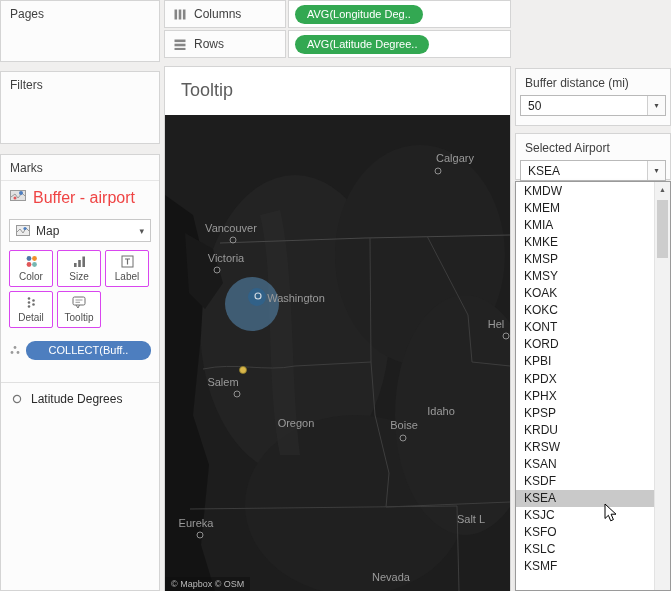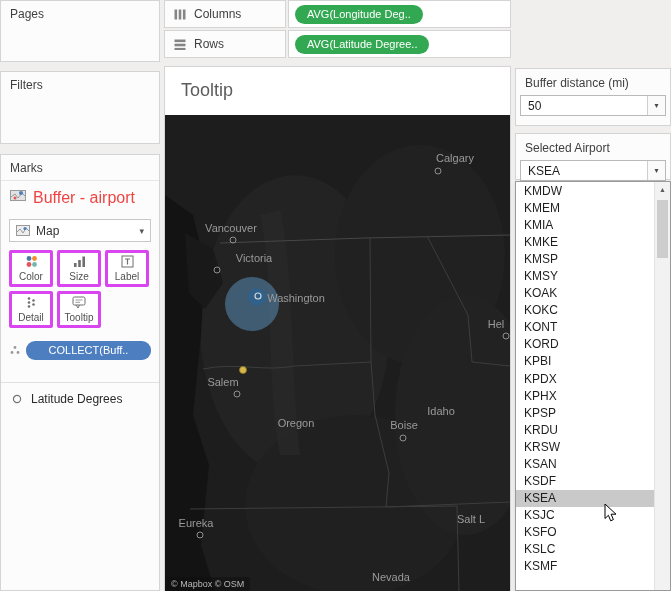--- a/index.html
+++ b/index.html
@@ -11,21 +11,21 @@
   
   .pages-card{left:0;top:0;width:160px;height:62px;}
   .filters-card{left:0;top:71px;width:160px;height:73px;}
   .marks-card{left:0;top:154px;width:160px;height:437px;}
   .marks-header{padding:6px 9px 5px;font-size:12px;color:#3f3f3f;border-bottom:1px solid #e6e6e6;}
   .layer-row{display:flex;align-items:flex-start;gap:7px;padding:8px 9px 6px;font-size:16px;color:#ef4444;}
   .mark-type-dropdown{margin:6px 8px 0;height:21px;border:1px solid #c8c8c8;background:#fff;
       display:flex;align-items:center;gap:6px;padding:0 6px;font-size:12px;color:#333;}
   .chev{margin-left:auto;font-size:9px;color:#555;}
   .marks-buttons{display:flex;flex-wrap:wrap;gap:4px;padding:8px 8px 2px;width:142px;}
-  .mark-btn{box-sizing:border-box;width:44px;height:37px;background:#fff;border:3px solid #d946ef;
+  .mark-btn{box-sizing:border-box;width:44px;height:37px;background:#fff;border:1px solid #d946ef;
       border-radius:2px;display:flex;flex-direction:column;align-items:center;justify-content:center;gap:3px;}
   .mark-btn span{font-size:10px;color:#4f4f4f;}
   .pill-row{display:flex;align-items:center;gap:5px;padding:11px 8px 8px;}
   .blue-pill{background:#4D7EBF;color:#fff;font-size:11px;border-radius:9px;padding:3px 8px 4px;
       flex:1;text-align:center;white-space:nowrap;overflow:hidden;}
   .marks-divider{border-top:1px solid #e0e0e0;margin:14px 0 0;}
   .field-row{display:flex;align-items:center;gap:9px;padding:9px 11px;font-size:12px;color:#2b2b2b;}
 
   
   .shelf-box{position:absolute;background:#fcfcfc;border:1px solid #d4d4d4;box-sizing:border-box;
@@ -227,21 +227,21 @@
             <circle cx="35" cy="420" r="3" fill="none" stroke="#8f8f8f" stroke-width="1"></circle>
             <circle cx="87" cy="189" r="27" fill="rgba(88,140,182,0.55)"></circle>
             <circle cx="92" cy="182" r="9" fill="rgba(47,98,140,0.85)"></circle>
             <circle cx="93" cy="181" r="3" fill="none" stroke="#cfd8e0" stroke-width="1.2"></circle>
             <circle cx="78" cy="255" r="3.5" fill="#D9B64A" stroke="#8a7a2a" stroke-width="0.8"></circle>
           </g>
       </svg>
       <div id="map-labels">
           <span class="map-label" style="left: 290px; top: 43px;">Calgary</span>
           <span class="map-label" style="left: 66px; top: 113px;">Vancouver</span>
-          <span class="map-label" style="left: 61px; top: 143px; margin-left: 28px;">Victoria</span>
+          <span class="map-label" style="left: 61px; top: 143px;">Victoria</span>
           <span class="map-label" style="left: 131px; top: 183px;">Washington</span>
           <span class="map-label" style="left: 58px; top: 267px;">Salem</span>
           <span class="map-label" style="left: 131px; top: 308px;">Oregon</span>
           <span class="map-label" style="left: 239px; top: 310px;">Boise</span>
           <span class="map-label" style="left: 276px; top: 296px;">Idaho</span>
           <span class="map-label" style="left: 331px; top: 209px;">Hel</span>
           <span class="map-label" style="left: 31px; top: 408px;">Eureka</span>
           <span class="map-label" style="left: 306px; top: 404px;">Salt L</span>
           <span class="map-label" style="left: 226px; top: 462px;">Nevada</span>
         </div>

